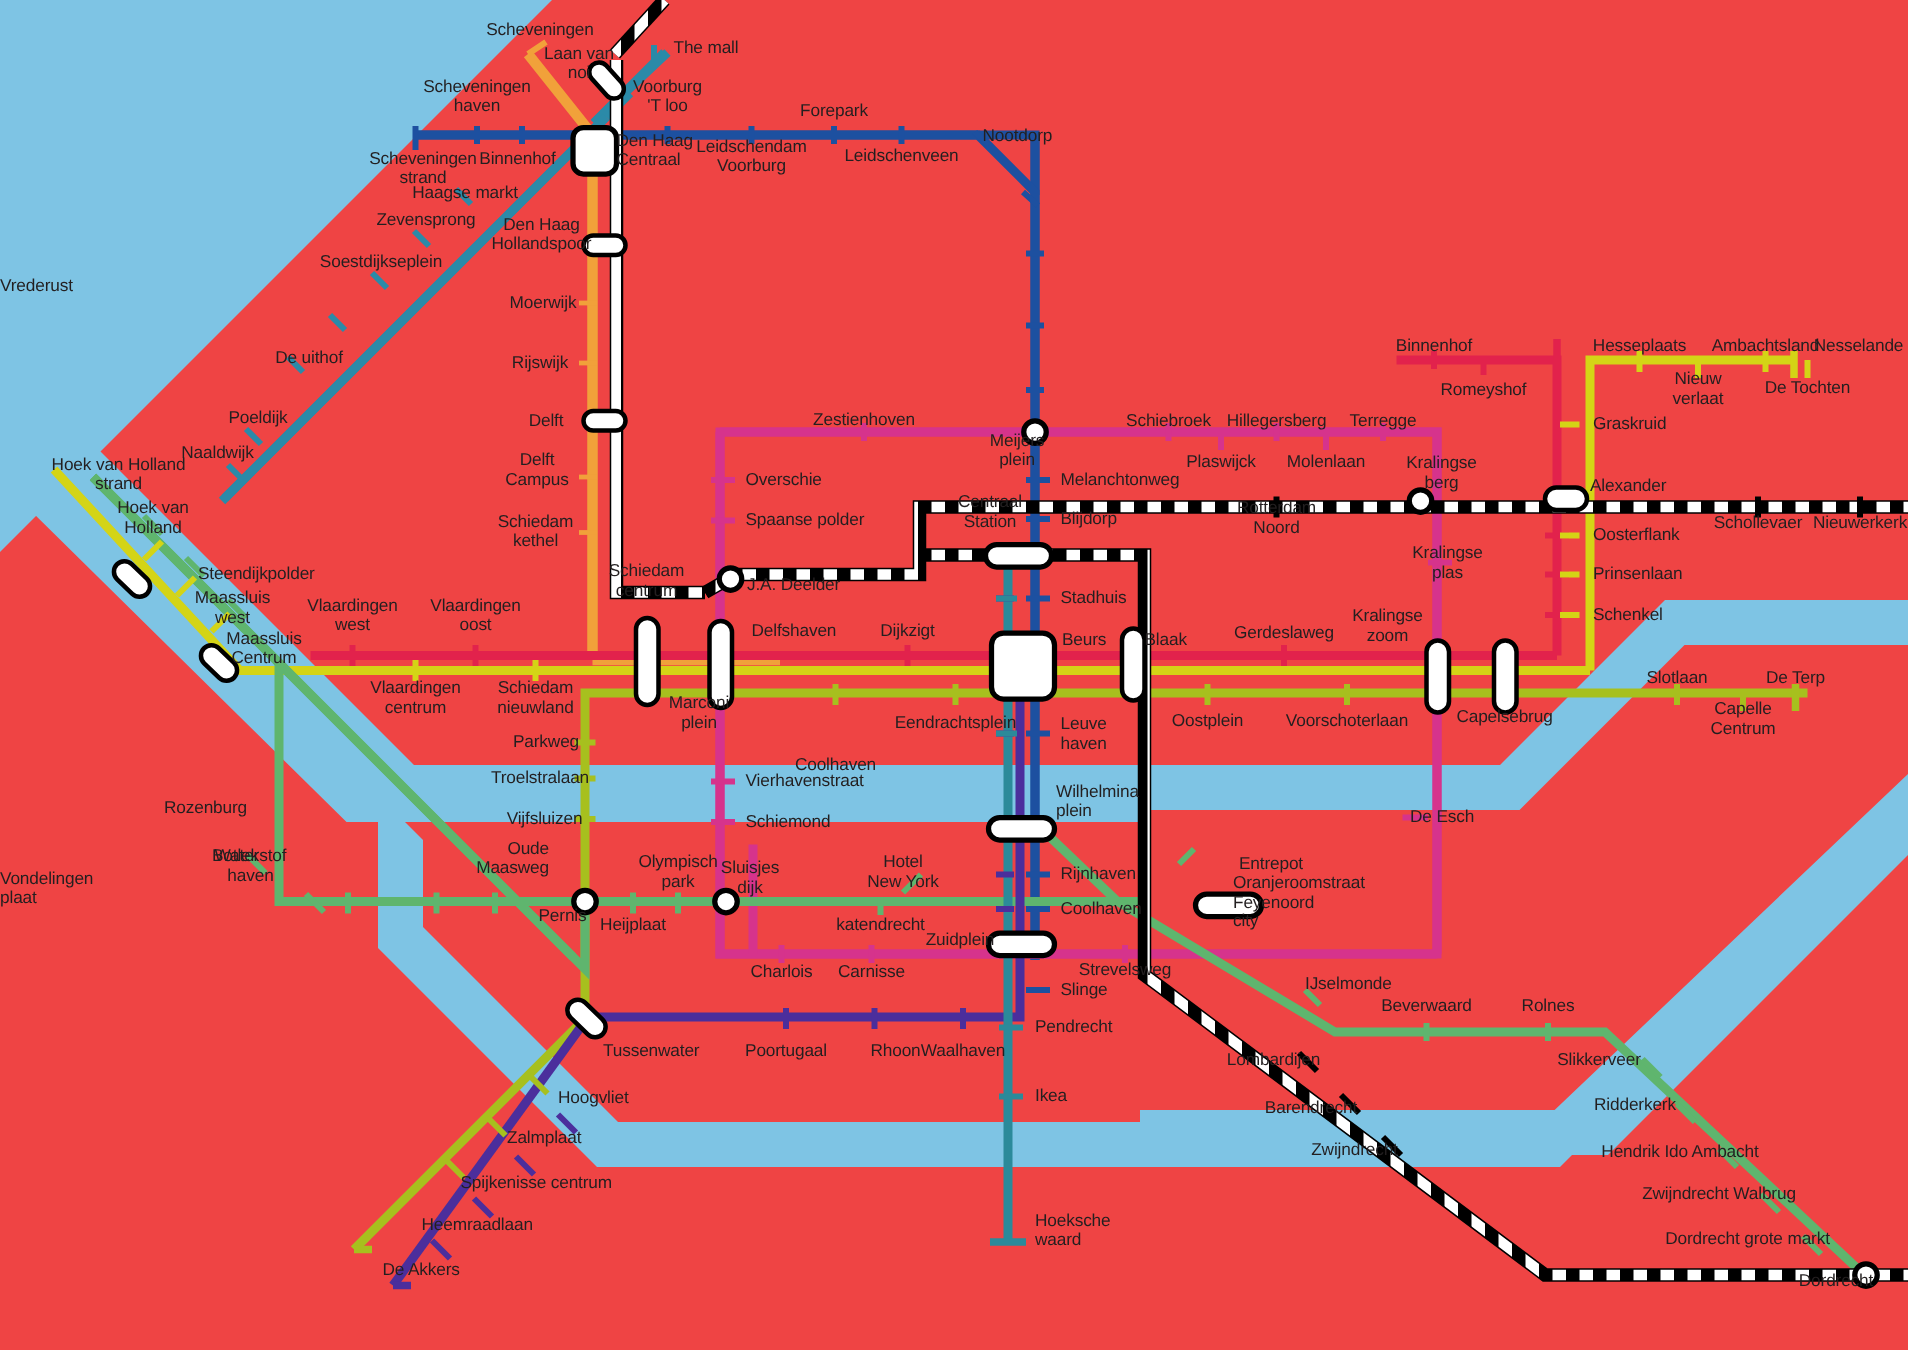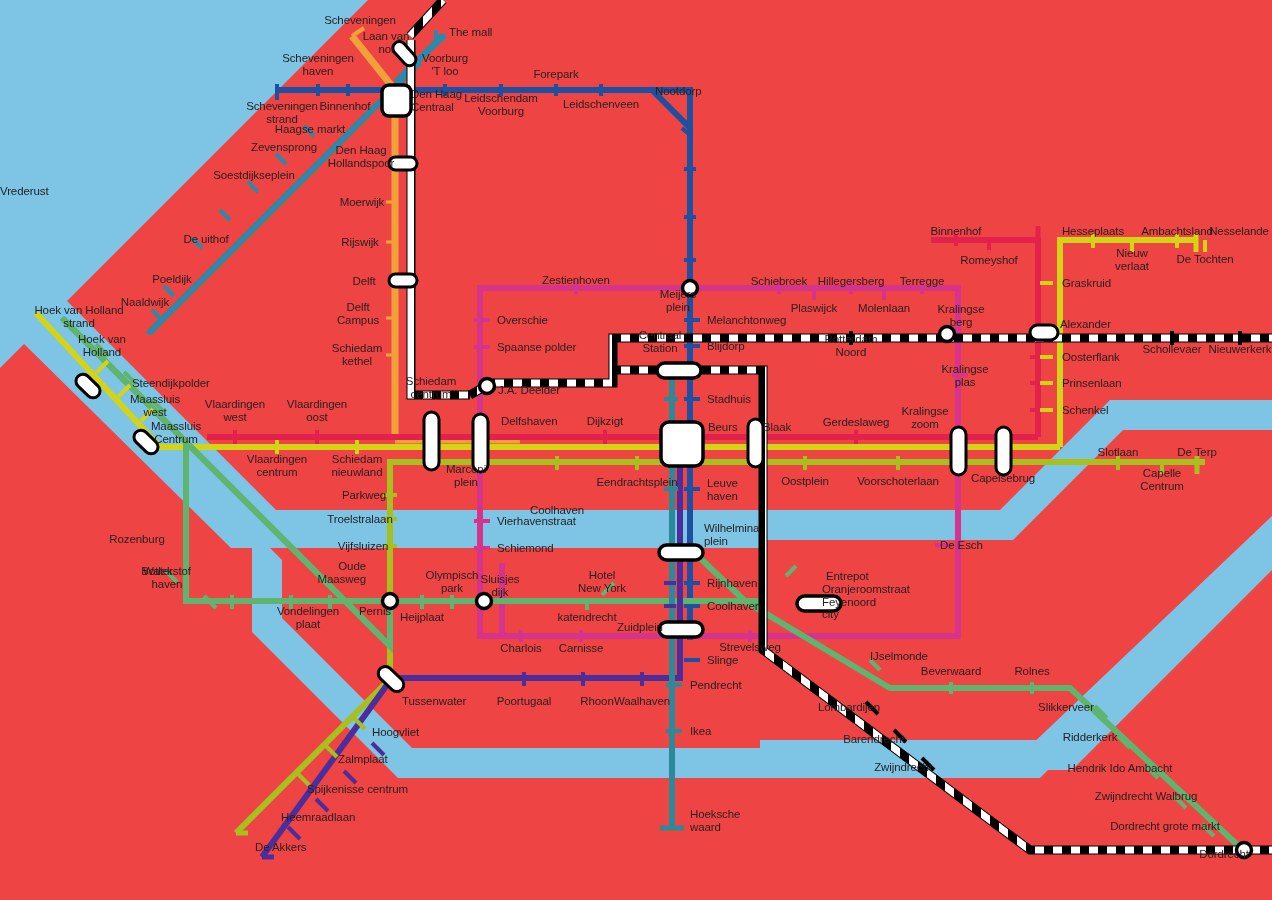--- a/index.html
+++ b/index.html
@@ -388,21 +388,21 @@
 oost</div>
       <div class="lbl c" style="top: 453px; left: 0px; width: 554px; text-align: center;">Vlaardingen
 centrum</div>
       <div class="lbl c" style="top: 453px; left: 0px; width: 714px; text-align: center;">Schiedam
 nieuwland</div>
       <div class="lbl c" style="top: 489px; left: 0px; width: 728px; text-align: center;">Parkweg</div>
       <div class="lbl c" style="top: 513px; left: 0px; width: 720px; text-align: center;">Troelstralaan</div>
       <div class="lbl c" style="top: 540px; left: 0px; width: 726px; text-align: center;">Vijfsluizen</div>
       <div class="lbl c" style="top: 565px; left: 0px; width: 334px; text-align: center;">Waterstof
 haven</div>
-      <div class="lbl c" style="top: 605px; left: 0px; width: 582px; text-align: center; margin-left: 17px;">Vondelingen
+      <div class="lbl c" style="top: 580px; left: 0px; width: 582px; text-align: left;">Vondelingen
 plaat</div>
       <div class="lbl c" style="top: 605px; left: 0px; width: 750px; text-align: center;">Pernis</div>
       <div class="lbl c" style="top: 611px; left: 0px; width: 844px; text-align: center;">Heijplaat</div>
       <div class="lbl c" style="top: 569px; left: 0px; width: 904px; text-align: center;">Olympisch
 park</div>
       <div class="lbl c" style="top: 573px; left: 0px; width: 1000px; text-align: center;">Sluisjes
 dijk</div>
       <div class="lbl c" style="top: 569px; left: 0px; width: 1204px; text-align: center;">Hotel
 New York</div>
       <div class="lbl c" style="top: 611px; left: 0px; width: 1174px; text-align: center;">katendrecht</div>

